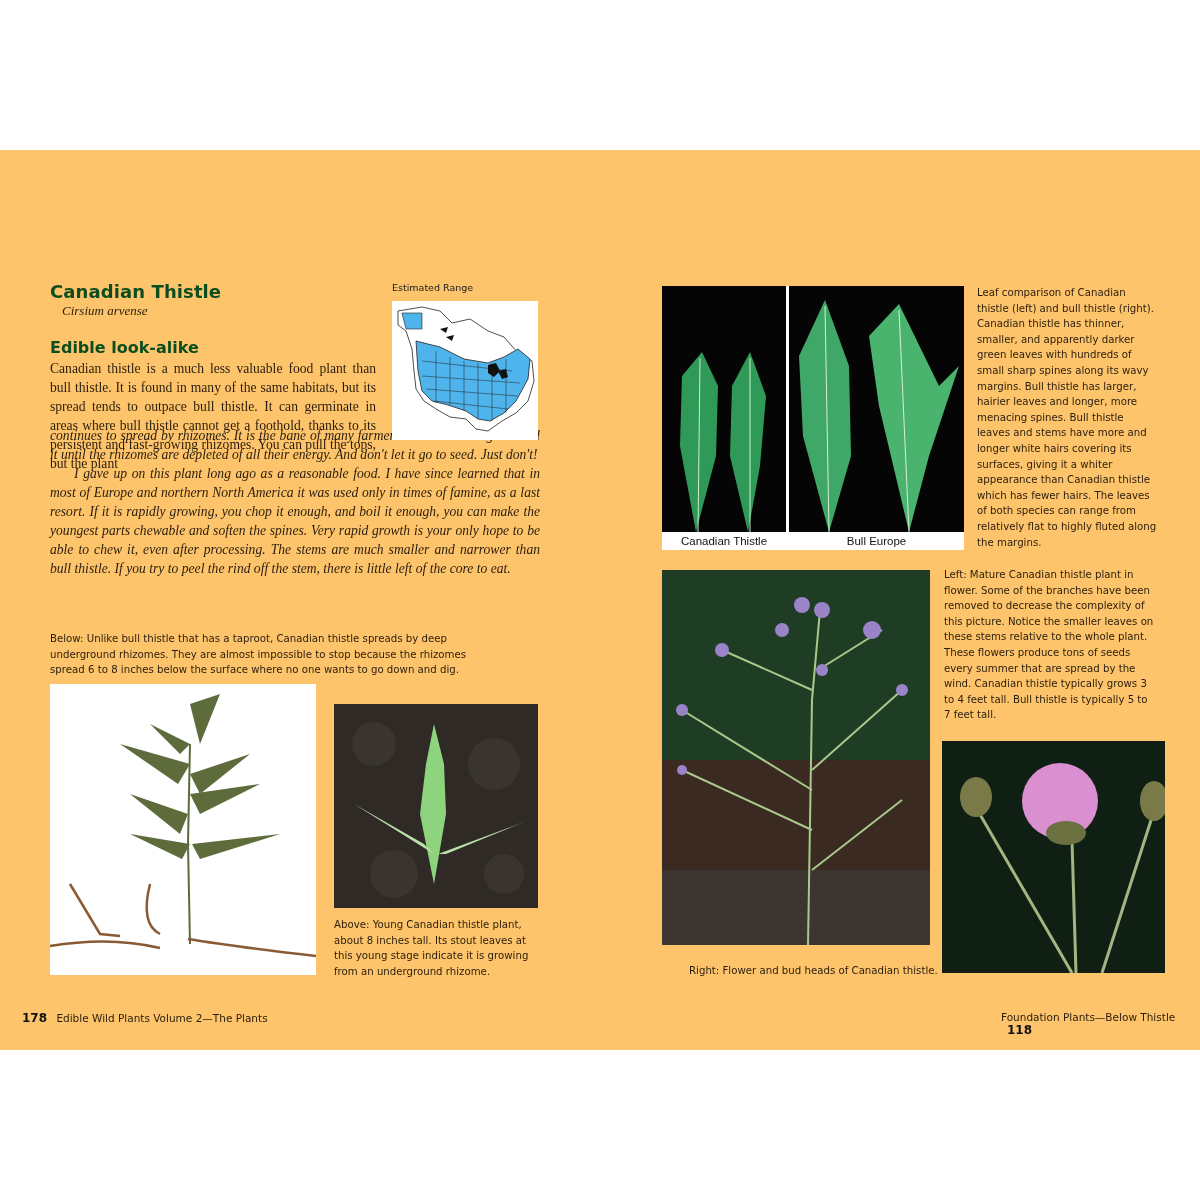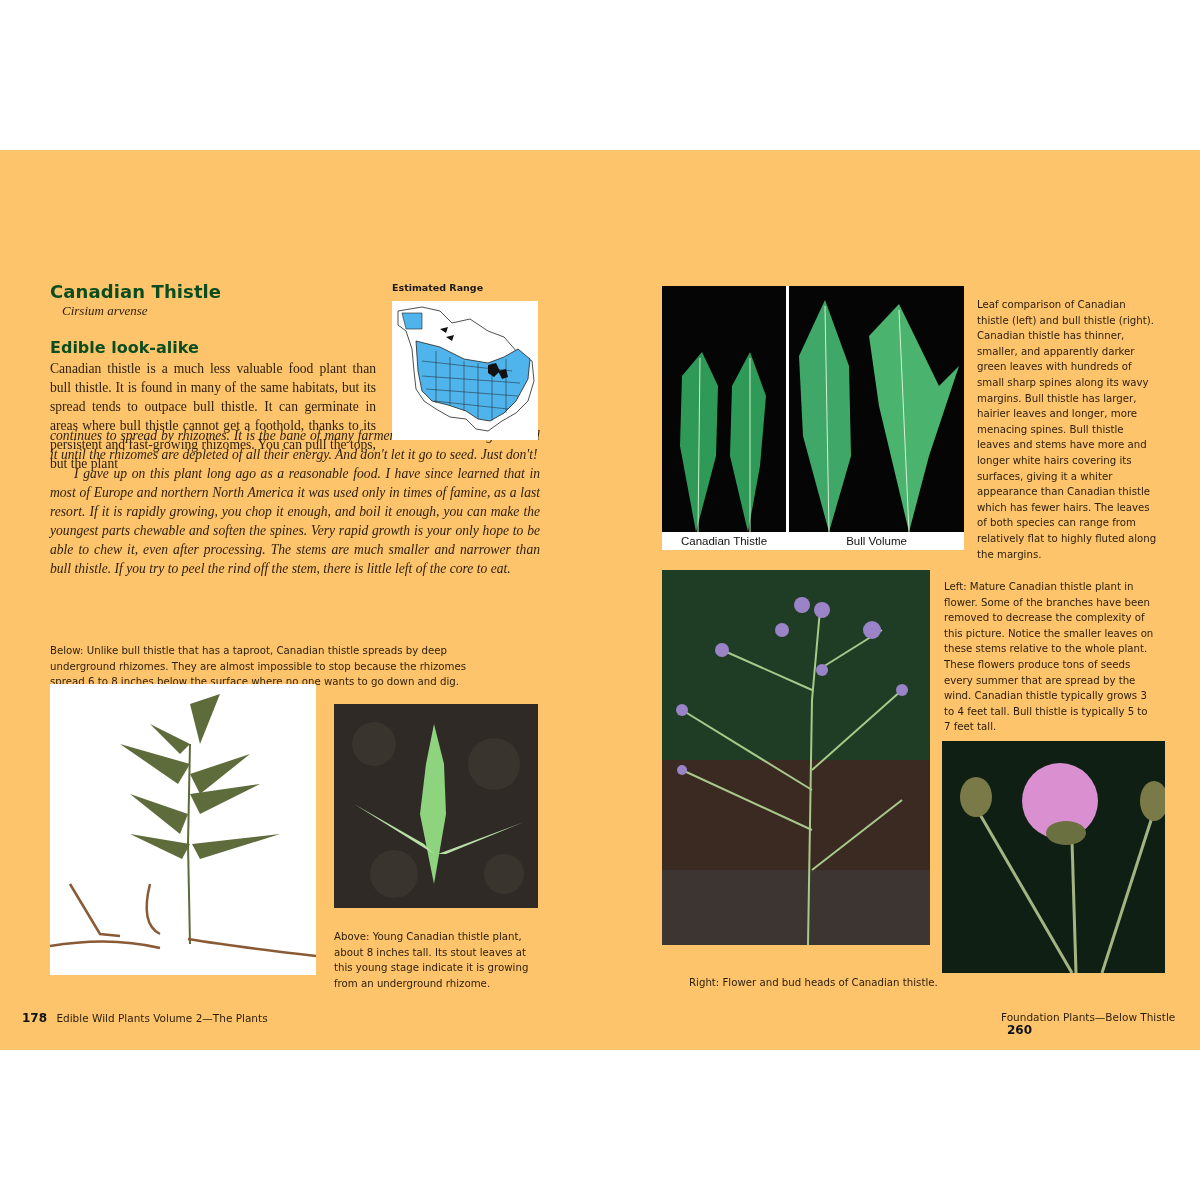--- a/index.html
+++ b/index.html
@@ -5,22 +5,22 @@
   html, body { margin: 0; padding: 0; }
   body { width: 1200px; height: 1200px; background: #ffffff; position: relative; overflow: hidden; }
   .spread { position: absolute; left: 0; top: 150px; width: 1200px; height: 900px; background: #fdc46c; }
   .abs { position: absolute; }
   .title { left: 50px; top: 281px; font-family: "DejaVu Sans", sans-serif; font-weight: bold; font-size: 18px; color: #0c4d1f; letter-spacing: 0.1px; }
   .latin { left: 62px; top: 303px; font-family: "Liberation Serif", serif; font-style: italic; font-size: 13px; color: #2a1d0c; }
   .subhead { left: 50px; top: 338px; font-family: "DejaVu Sans", sans-serif; font-weight: bold; font-size: 16px; color: #0c4d1f; }
   .body-text { font-family: "Liberation Serif", serif; font-size: 13.6px; line-height: 19px; color: #2a1d0c; }
   .body-narrow { left: 50px; top: 359px; width: 326px; text-align: justify; }
   .indent { text-indent: 24px; }
-  .caption { font-family: "DejaVu Sans", sans-serif; font-size: 10.2px; line-height: 15.6px; color: #2a1d0c; margin-top: 12px; }
-  .map-label { left: 392px; top: 282px; font-family: "DejaVu Sans", sans-serif; font-weight: bold; font-size: 9.5px; color: #1a1a1a; }
+  .caption { font-family: "DejaVu Sans", sans-serif; font-size: 10.2px; line-height: 15.6px; color: #2a1d0c; }
+  .map-label { left: 392px; top: 282px; font-family: "DejaVu Sans", sans-serif; font-weight: normal; font-size: 9.5px; color: #1a1a1a; }
   .map { left: 392px; top: 301px; width: 146px; height: 139px; background: #fff; }
   .photo { overflow: hidden; }
   .footer { font-family: "DejaVu Sans", sans-serif; font-size: 10.5px; color: #2a1d0c; top: 1011px; }
   .footer b { font-size: 12px; color: #111; }
 </style>
 </head>
 <body>
 
 <div class="spread"></div>
 
@@ -123,21 +123,21 @@
   </div>
   <div class="abs" style="left:127px; top:0; width:175px; height:246px; background:#050505;">
     <svg width="175" height="246" viewBox="0 0 175 246">
       <path d="M40 246 L14 150 L10 70 L36 14 L60 80 L62 170 Z" fill="#3fa868"></path>
       <path d="M120 246 L90 120 L80 50 L110 18 L150 100 L170 80 L140 170 Z" fill="#4ab36e"></path>
       <line x1="40" y1="246" x2="36" y2="20" stroke="#d7f0d4" stroke-width="1"></line>
       <line x1="120" y1="246" x2="110" y2="24" stroke="#d7f0d4" stroke-width="1"></line>
     </svg>
   </div>
   <div class="abs" style="left:0; top:246px; width:124px; height:18px; text-align:center; font-family:'Liberation Sans',sans-serif; font-size:11.5px; line-height:18px; color:#111;">Canadian Thistle</div>
-  <div class="abs" style="left:127px; top:246px; width:175px; height:18px; text-align:center; font-family:'Liberation Sans',sans-serif; font-size:11.5px; line-height:18px; color:#111;">Bull Volume</div>
+  <div class="abs" style="left:127px; top:246px; width:175px; height:18px; text-align:center; font-family:'Liberation Sans',sans-serif; font-size:11.5px; line-height:18px; color:#111;">Bull Europe</div>
 </div>
 
 <div class="abs caption" style="left:977px; top:285px; width:180px;">Leaf comparison of Canadian thistle (left) and bull thistle (right). Canadian thistle has thinner, smaller, and apparently darker green leaves with hundreds of small sharp spines along its wavy margins. Bull thistle has larger, hairier leaves and longer, more menacing spines. Bull thistle leaves and stems have more and longer white hairs covering its surfaces, giving it a whiter appearance than Canadian thistle which has fewer hairs. The leaves of both species can range from relatively flat to highly fluted along the margins.</div>
 
 <div class="abs photo" style="left:662px; top:570px; width:268px; height:375px; background:#1d3a22;">
   <svg width="268" height="375" viewBox="0 0 268 375">
     <rect width="268" height="375" fill="#1f3d25"></rect>
     <rect y="190" width="268" height="110" fill="#3a2a22"></rect>
     <rect y="300" width="268" height="75" fill="#3c3532"></rect>
     <g stroke="#a8c98a" stroke-width="2" fill="none">
@@ -177,14 +177,14 @@
     <ellipse cx="212" cy="60" rx="14" ry="20" fill="#7a7a48"></ellipse>
     <circle cx="118" cy="60" r="38" fill="#d98fd0"></circle>
     <ellipse cx="124" cy="92" rx="20" ry="12" fill="#6b7040"></ellipse>
   </svg>
 </div>
 
 <div class="abs caption" style="left:689px; top:963px; width:250px;">Right: Flower and bud heads of Canadian thistle.</div>
 
 <div class="abs footer" style="left:1001px;">
   <span>Foundation Plants—Below Thistle</span>
-  <b style="margin-left:6px;">260</b>
+  <b style="margin-left:6px;">118</b>
 </div>
 
 </body></html>

